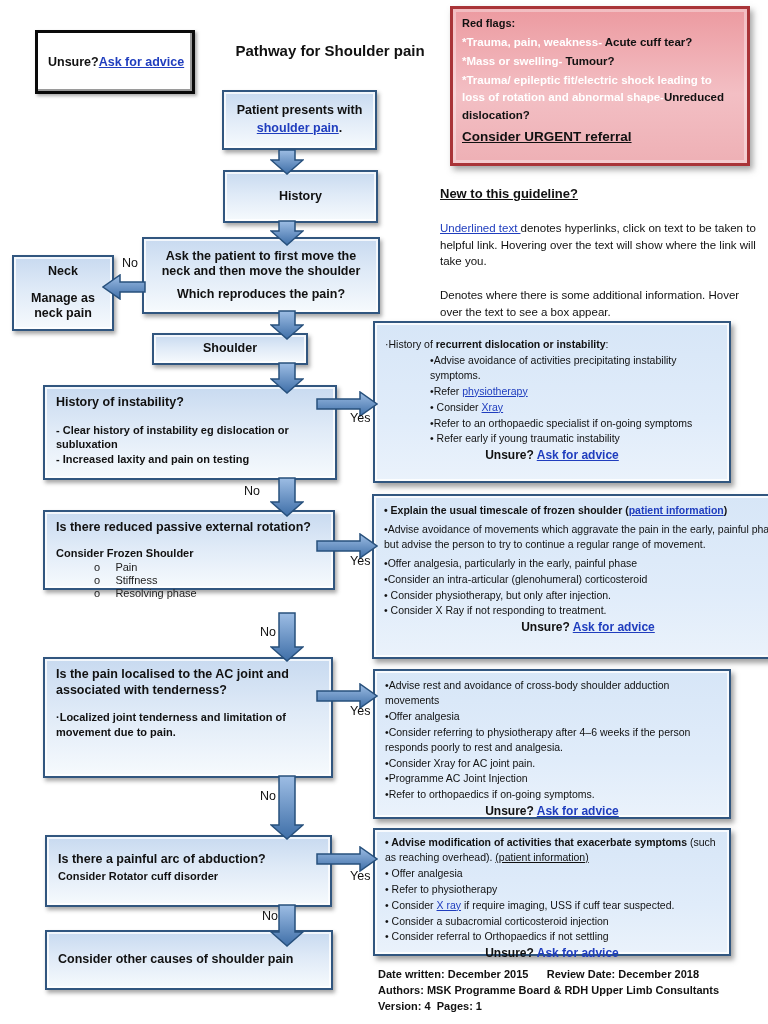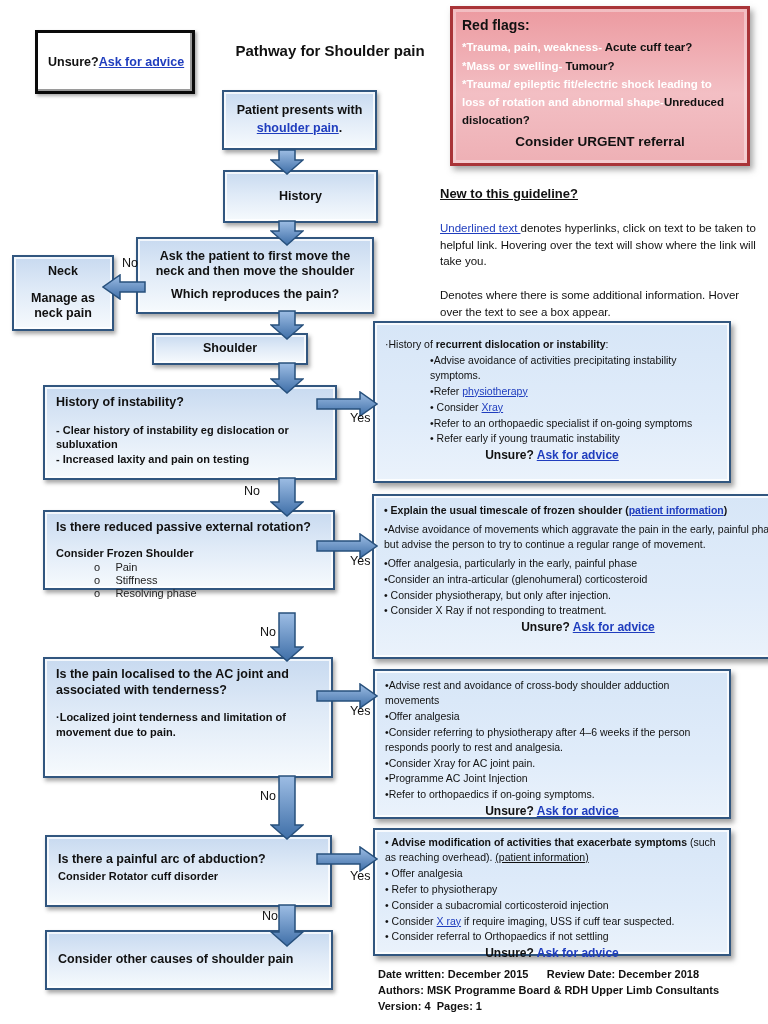--- a/index.html
+++ b/index.html
@@ -31,22 +31,22 @@
         background:linear-gradient(180deg,#d7e6f7 0%,#e0ecfa 60%,#eaf2fb 100%);
         box-shadow:inset 0 0 0 2px rgba(255,255,255,.8), 3px 4px 5px rgba(70,70,70,.5);
         padding:6px 10px;box-sizing:border-box;z-index:2;
         font-size:10.5px;line-height:1.42;}
   
   .red-box{position:absolute;left:450px;top:6px;width:300px;height:160px;
         border:3px solid #a93438;
         background:linear-gradient(180deg,#ec9aa0 0%,#f3bfc4 55%,#eeb0b5 100%);
         box-shadow:inset 0 0 0 3px rgba(255,255,255,.35), 3px 4px 6px rgba(80,80,80,.5);
         padding:6px 9px;box-sizing:border-box;z-index:2;font-weight:bold;font-size:11.5px;line-height:1.55;}
-  .red-box .rf-title{font-size:14px;margin-bottom:2px;}
-  .red-box .rf-footer{text-align:center;font-size:13.5px;margin-top:2px;}
+  .red-box .rf-title{font-size:11px;margin-bottom:2px;}
+  .red-box .rf-footer{text-align:left;font-size:13.5px;margin-top:2px;text-decoration:underline;}
   
   .unsure-box{position:absolute;left:35px;top:30px;width:160px;height:64px;border:3px solid #0a0a0a;
         background:#fff;box-shadow:inset -2px -2px 0 #9a9a9a, 2px 2px 3px rgba(90,90,90,.5);
         display:flex;align-items:center;padding-left:10px;box-sizing:border-box;
         font-weight:bold;font-size:12.5px;z-index:2;}
   .page-title{position:absolute;left:225px;top:42px;width:210px;text-align:center;
         font-size:15px;font-weight:bold;z-index:2;}
   .guide{position:absolute;left:440px;top:185px;width:318px;font-size:11.5px;line-height:1.45;z-index:2;}
   .guide .g-head{font-weight:bold;font-size:13px;text-decoration:underline;margin-bottom:16px;}
   .guide .g-p{margin-bottom:17px;}
@@ -91,21 +91,21 @@
     <div class="g-p"><span>Denotes where there is some additional information. Hover over the text to see a box appear.</span></div>
   </div>
 
   <div class="fbox vcenter" style="left:222px;top:90px;width:155px;height:60px;">
       <div class="line center ttl"><span>Patient presents with</span></div>
       <div class="line center ttl"><span class="link">shoulder pain</span><span>.</span></div>
     </div>
   <div class="fbox vcenter" style="left:223px;top:170px;width:155px;height:53px;">
       <div class="line center ttl"><span>History</span></div>
     </div>
-  <div class="fbox vcenter" style="left:136px;top:237px;width:238px;height:77px;">
+  <div class="fbox vcenter" style="left:142px;top:237px;width:238px;height:77px;">
       <div class="line center ttl"><span>Ask the patient to first move the neck and then move the shoulder</span></div>
       <div class="line center ttl mt6"><span>Which reproduces the pain?</span></div>
     </div>
   <div class="fbox vcenter" style="left:12px;top:255px;width:102px;height:76px;">
       <div class="line center ttl"><span>Neck</span></div>
       <div class="line center ttl mt10"><span>Manage as neck pain</span></div>
     </div>
   <div class="fbox vcenter" style="left:152px;top:333px;width:156px;height:32px;">
       <div class="line center ttl"><span>Shoulder</span></div>
     </div>
@@ -157,22 +157,22 @@
       <div class="line "><span>•Consider referring to physiotherapy after 4–6 weeks if the person responds poorly to rest and analgesia.</span></div>
       <div class="line "><span>•Consider Xray for AC joint pain.</span></div>
       <div class="line "><span>•Programme AC Joint Injection</span></div>
       <div class="line "><span>•Refer to orthopaedics if on-going symptoms.</span></div>
       <div class="line center"><span class="b bg">Unsure? </span><span class="link b bg">Ask for advice</span></div>
     </div>
   <div class="ibox" style="left:373px;top:828px;width:358px;height:128px;padding-top:4px;">
       <div class="line "><span class="b">• Advise modification of activities that exacerbate symptoms</span><span> (such as reaching overhead). </span><span class="u link-dark">(patient information)</span></div>
       <div class="line "><span>• Offer analgesia</span></div>
       <div class="line "><span>• Refer to physiotherapy</span></div>
+      <div class="line "><span>• Consider </span><span class="link">X ray</span><span> if require imaging, USS if cuff tear suspected.</span></div>
       <div class="line "><span>• Consider a subacromial corticosteroid injection</span></div>
-      <div class="line "><span>• Consider </span><span class="link">X ray</span><span> if require imaging, USS if cuff tear suspected.</span></div>
       <div class="line "><span>• Consider referral to Orthopaedics if not settling</span></div>
       <div class="line center"><span class="b bg">Unsure? </span><span class="link-plain b bg">Ask for advice</span></div>
     </div>
 
   <svg class="arrow" style="left:270px;top:149px;" width="34" height="26">
       <polygon points="9,1 25,1 25,11 33,11 17,25 1,11 9,11" fill="url(#gv)" stroke="#27507c" stroke-width="1.5"></polygon>
     </svg>
   <svg class="arrow" style="left:270px;top:220px;" width="34" height="26">
       <polygon points="9,1 25,1 25,11 33,11 17,25 1,11 9,11" fill="url(#gv)" stroke="#27507c" stroke-width="1.5"></polygon>
     </svg>

